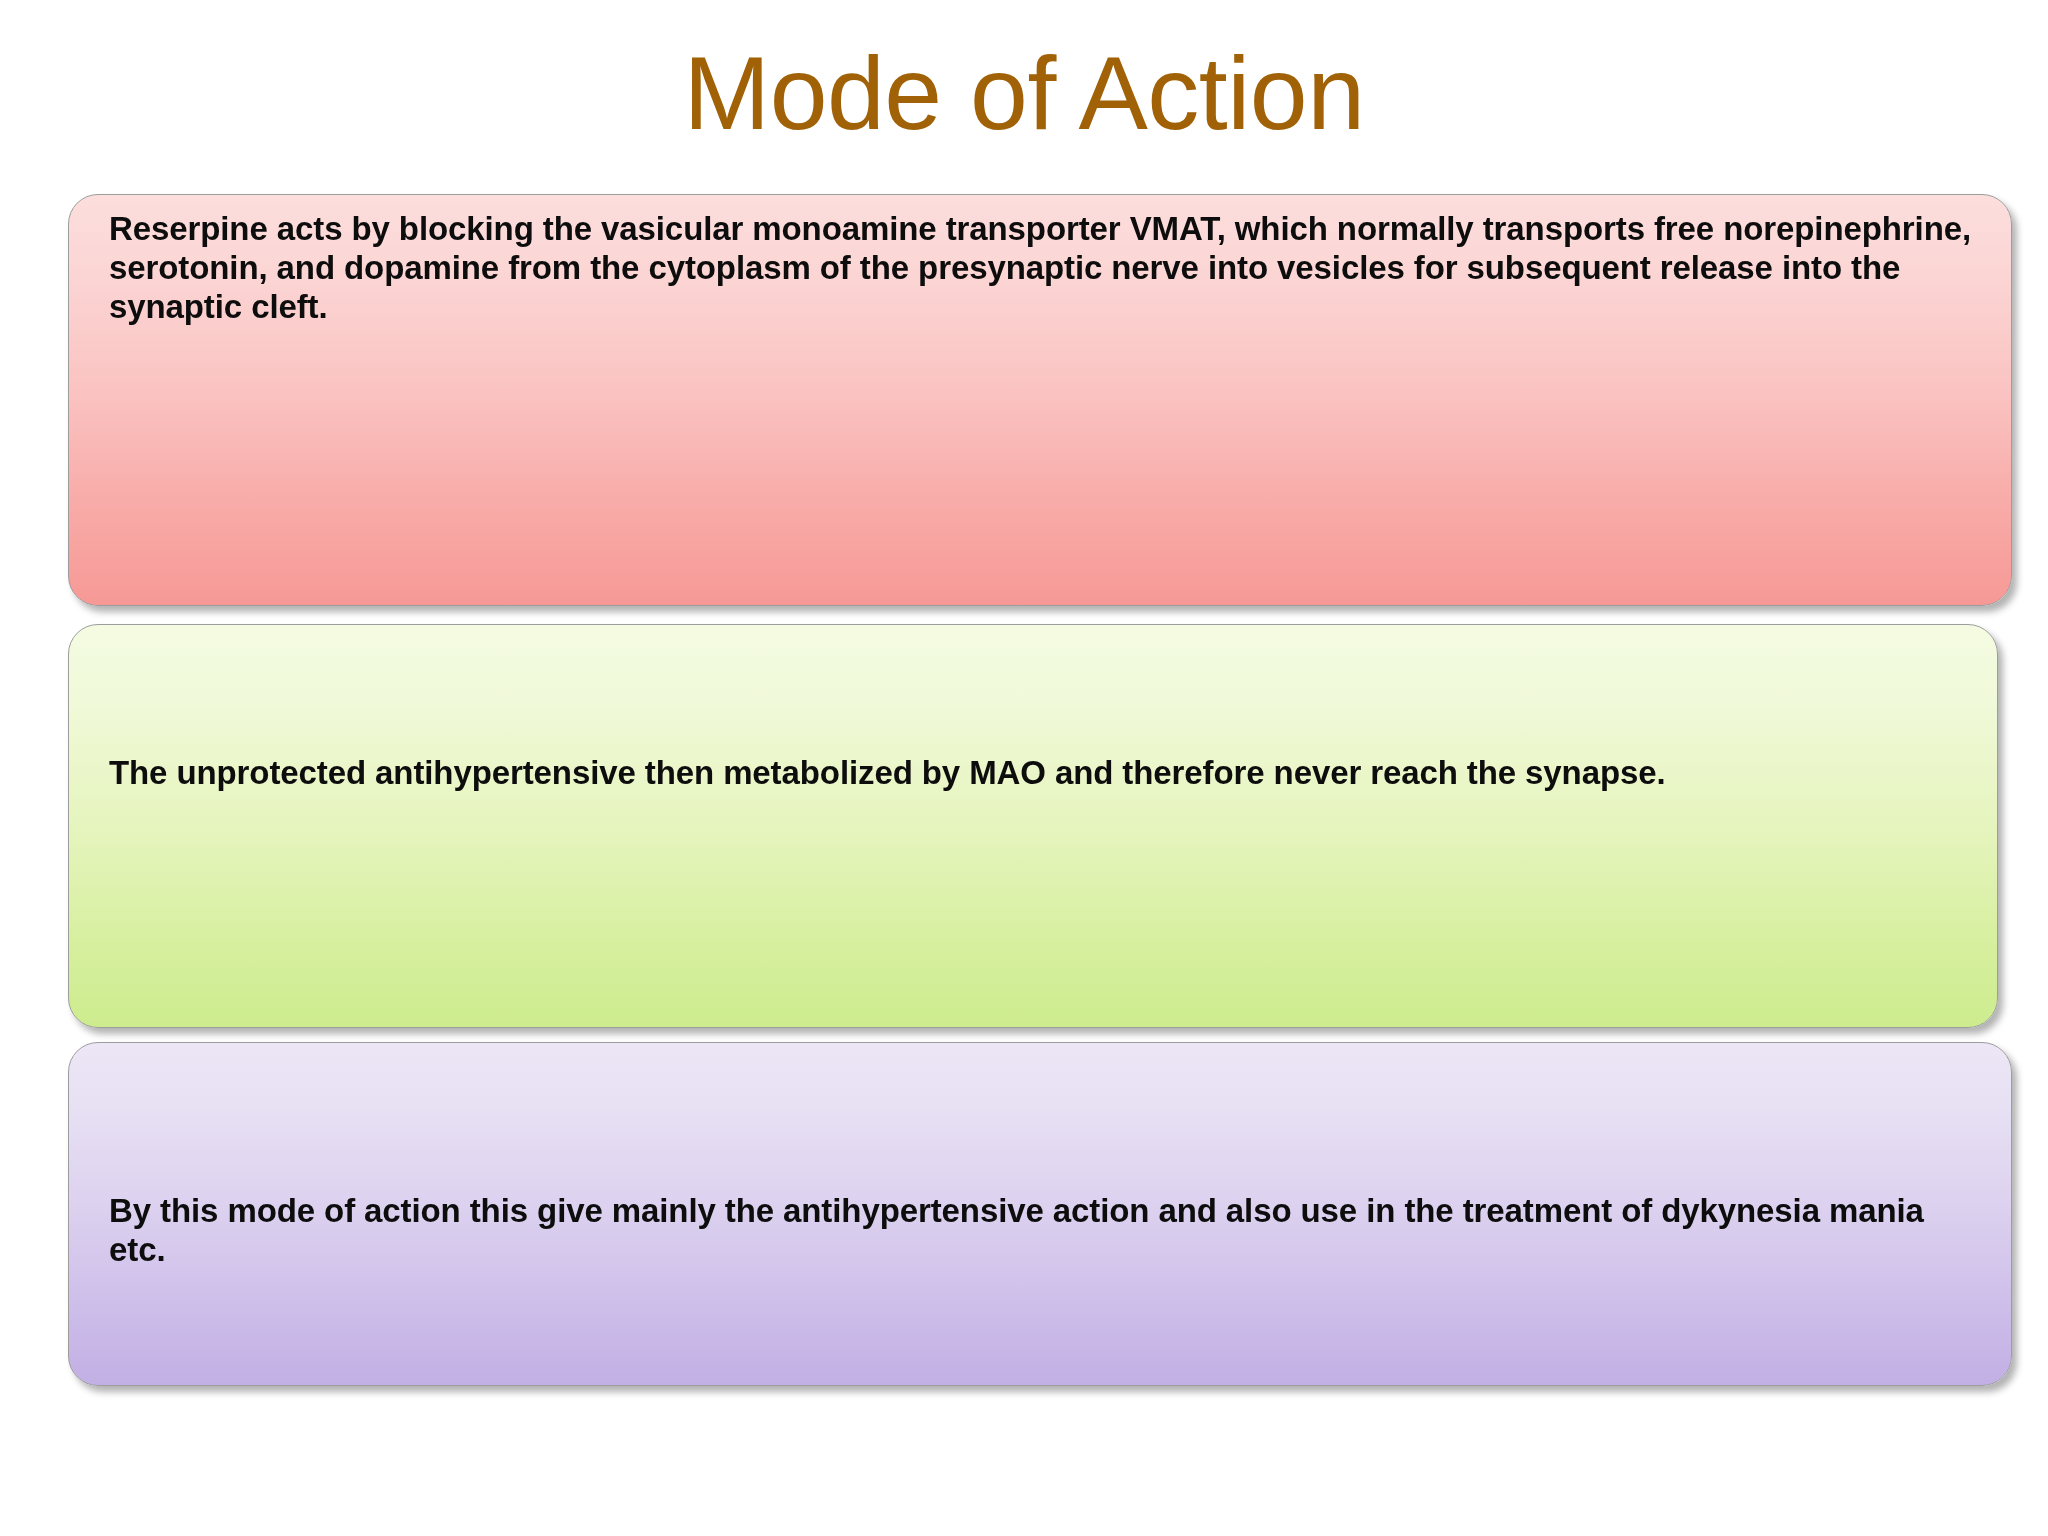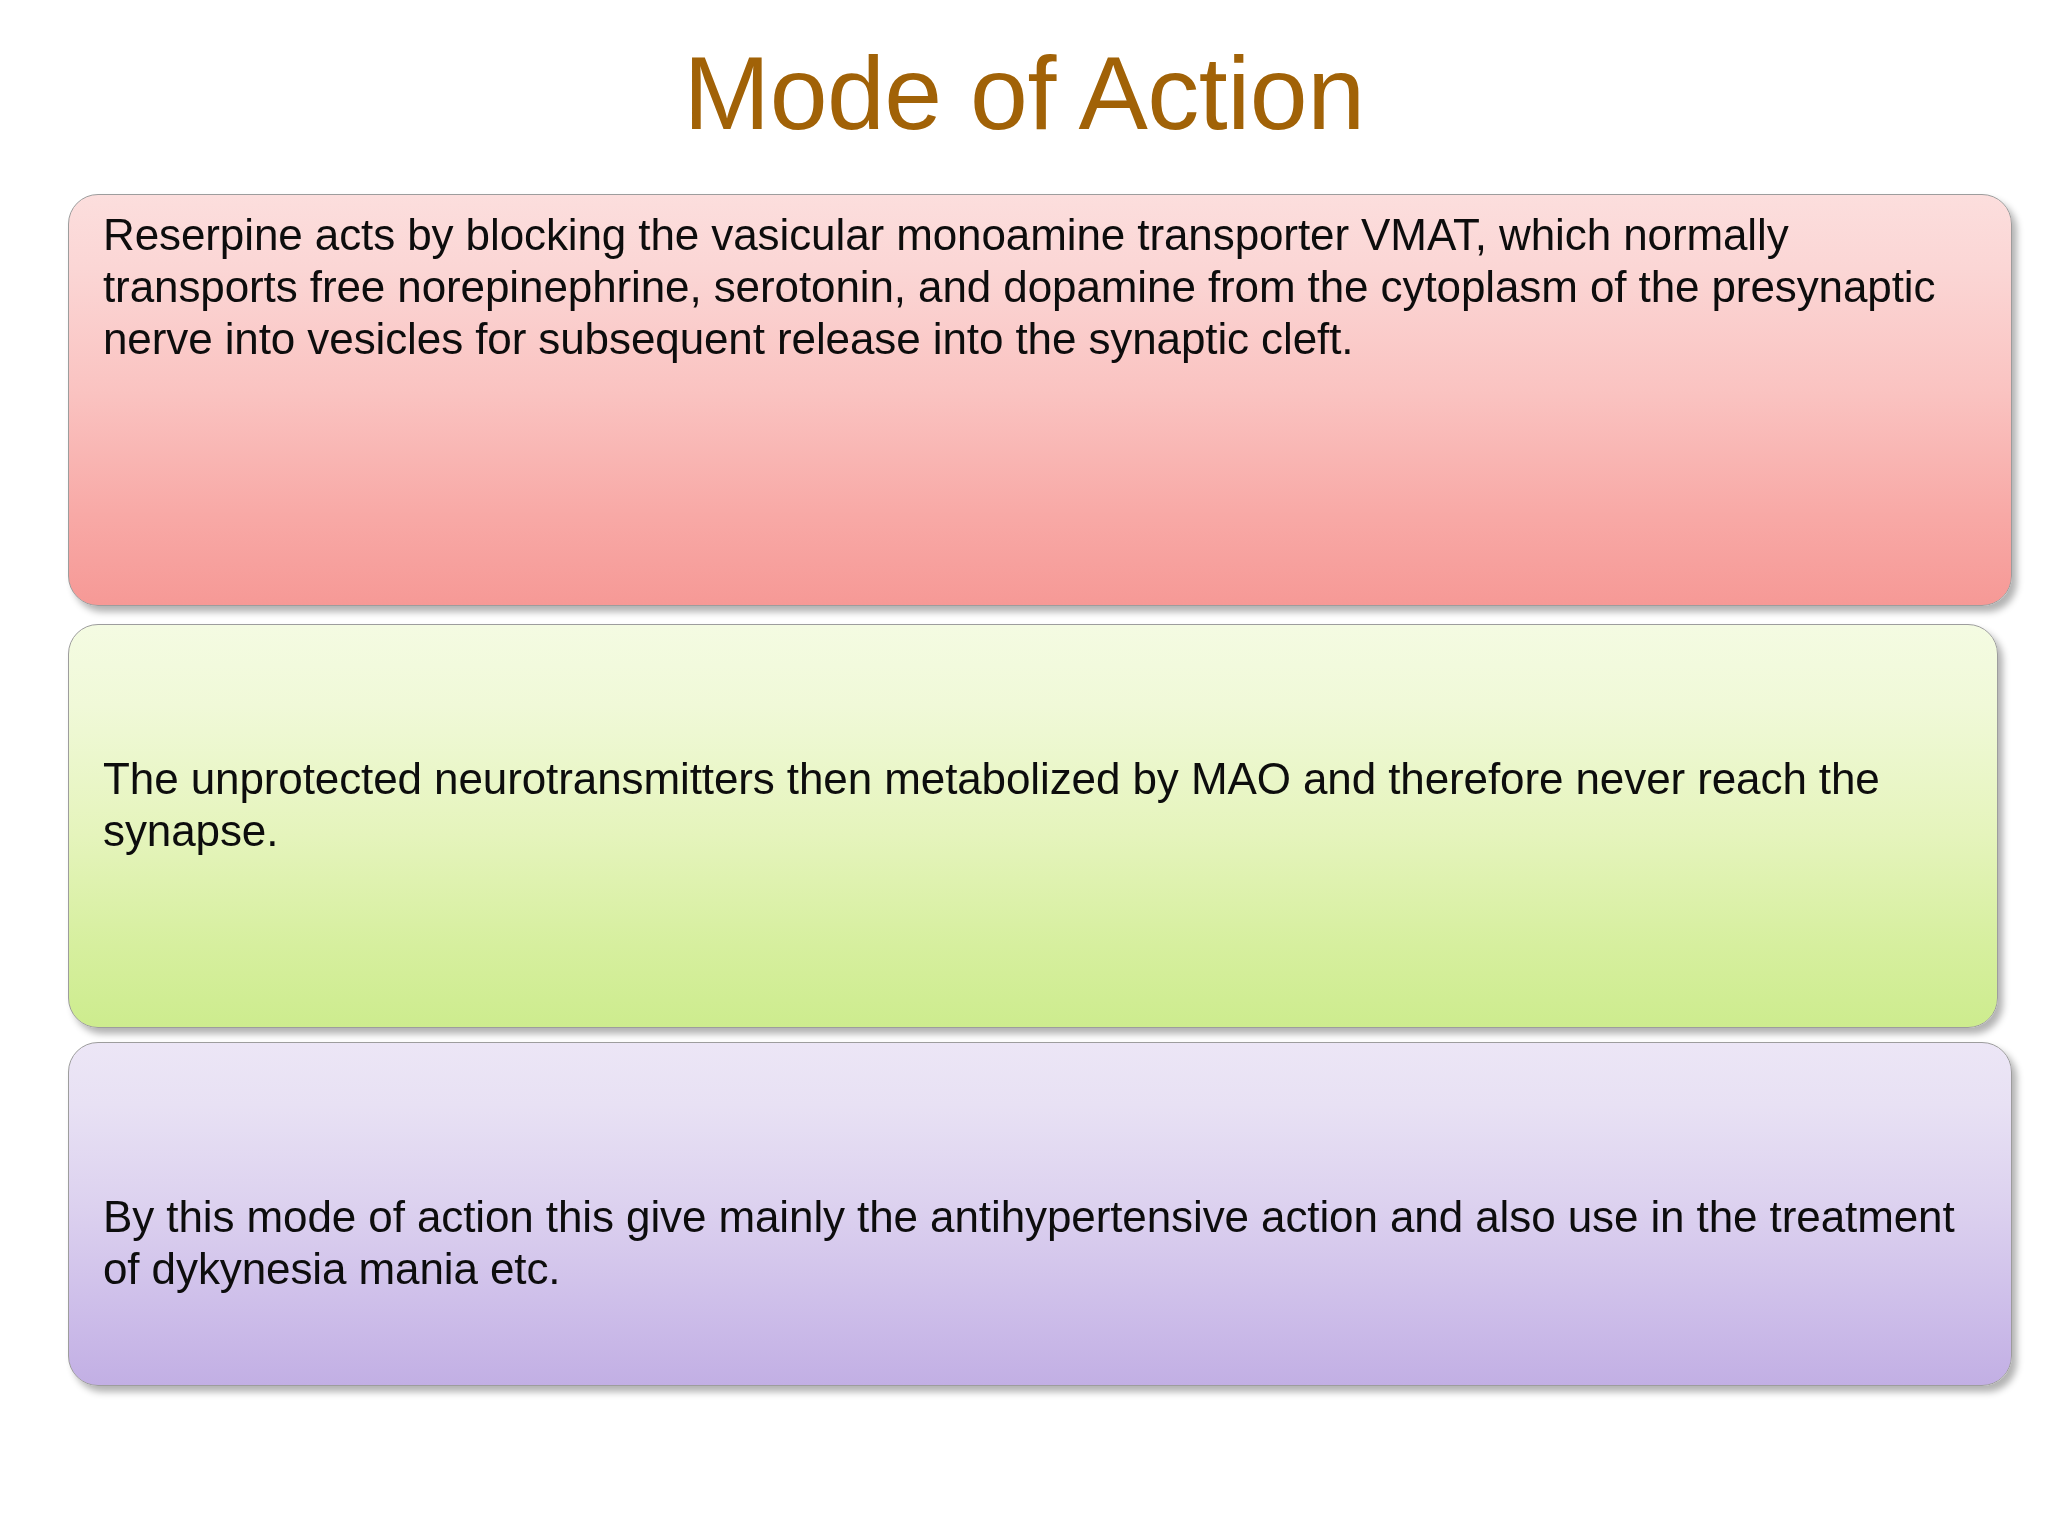--- a/index.html
+++ b/index.html
@@ -44,26 +44,26 @@
   .callout {
     position: absolute;
     box-sizing: border-box;
     border-radius: 30px;
     border: 1px solid #9d9d9d;
     box-shadow: 5px 6px 7px rgba(0,0,0,0.30);
     overflow: hidden;
   }
   .callout-text {
     position: absolute;
-    left: 34px;
+    left: 40px;
     right: 26px;
     color: #0d0d0d;
-    font-size: 44px;
+    font-size: 33px;
     line-height: 1.185;
-    font-weight: 400;
+    font-weight: 700;
     letter-spacing: -0.1px;
   }
 
   
   #box-pink {
     left: 68px;
     top: 194px;
     width: 1944px;
     height: 412px;
     background: linear-gradient(to bottom, #fcdedd 0%, #fbd6d5 18%, #fac3c1 48%, #f8a9a6 78%, #f69996 100%);
@@ -95,20 +95,20 @@
 
 <div id="slide">
 
   <div id="slide-title">Mode of Action</div>
 
   <div class="callout" id="box-pink">
     <div class="callout-text">Reserpine acts by blocking the vasicular monoamine transporter VMAT, which normally transports free norepinephrine, serotonin, and dopamine from the cytoplasm of the presynaptic nerve into vesicles for subsequent release into the synaptic cleft.</div>
   </div>
 
   <div class="callout" id="box-green">
-    <div class="callout-text">The unprotected neurotransmitters then metabolized by MAO and therefore never reach the synapse.</div>
+    <div class="callout-text">The unprotected antihypertensive then metabolized by MAO and therefore never reach the synapse.</div>
   </div>
 
   <div class="callout" id="box-purple">
     <div class="callout-text">By this mode of action this give mainly the antihypertensive action and also use in the treatment of dykynesia mania etc.</div>
   </div>
 
 </div>
 
 </body></html>

